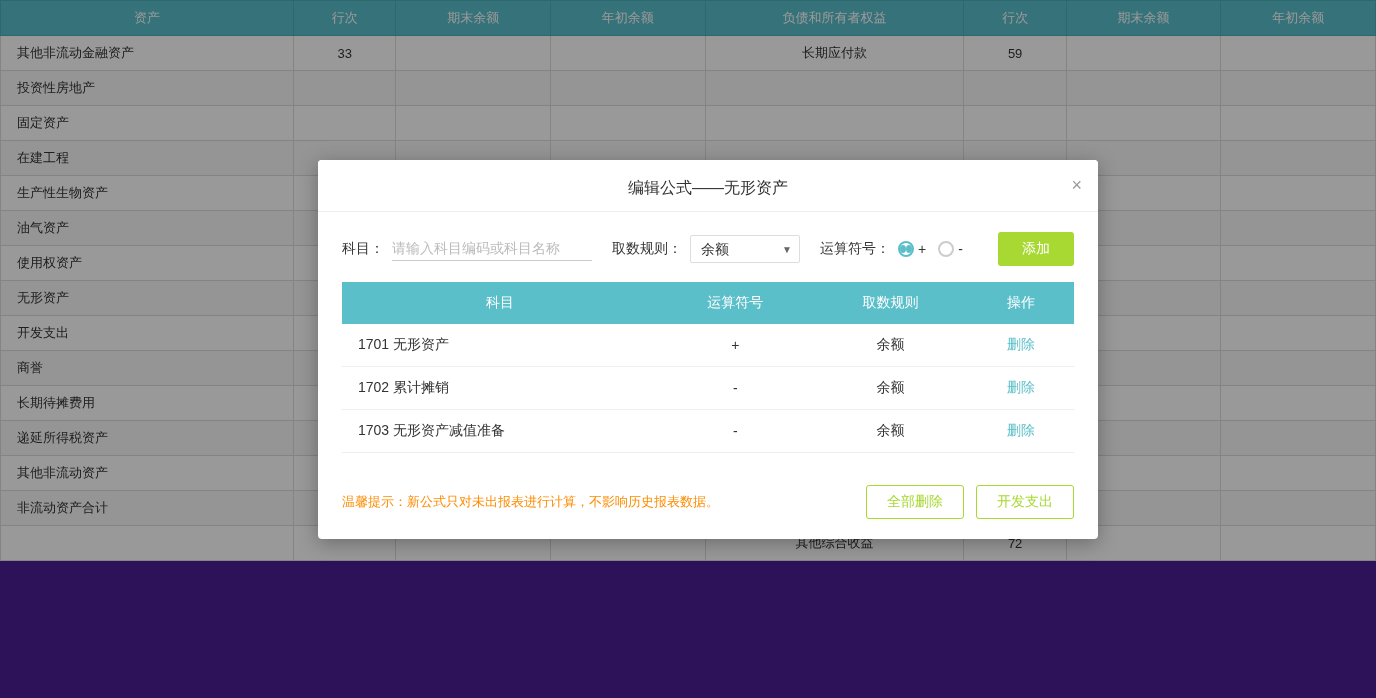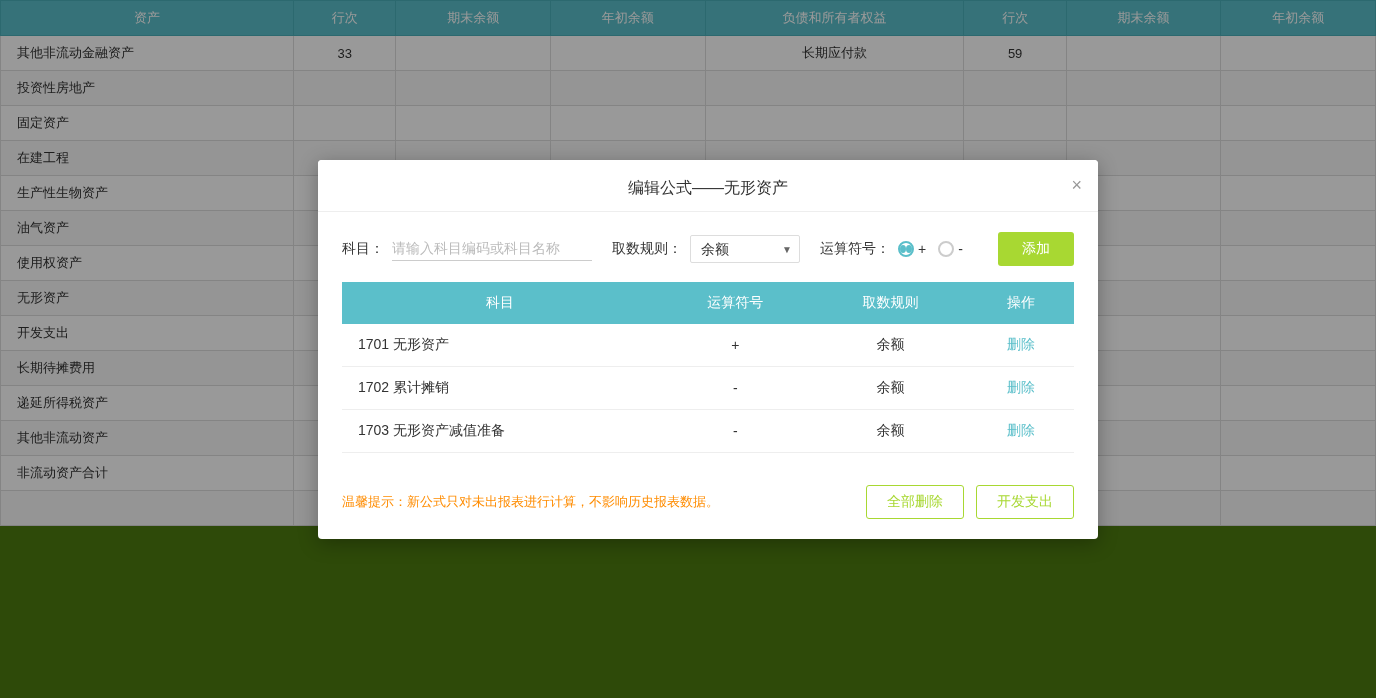--- a/index.html
+++ b/index.html
@@ -10,21 +10,21 @@
       width: 1376px;
       height: 698px;
       overflow: hidden;
       position: relative;
     }
 
     
     .bg-table-container {
       width: 100%;
       height: 100%;
-      background: #4d7c0f;
+      background: #4c1d95;
     }
 
     .bg-table {
       width: 100%;
       border-collapse: collapse;
       font-size: 13px;
     }
 
     .bg-table th {
       background: #5bbfca;
@@ -391,20 +391,30 @@
         <td></td>
           <td></td>
           <td></td>
         <td></td>
           <td></td>
           <td></td>
           <td></td>
       </tr>
       <tr>
         <td class="left-row">开发支出</td>
+        <td></td>
+          <td></td>
+          <td></td>
+        <td></td>
+          <td></td>
+          <td></td>
+          <td></td>
+      </tr>
+      <tr>
+        <td class="left-row">商誉</td>
         <td></td>
           <td></td>
           <td></td>
         <td></td>
           <td></td>
           <td></td>
           <td></td>
       </tr>
       <tr>
         <td class="left-row">长期待摊费用</td>

